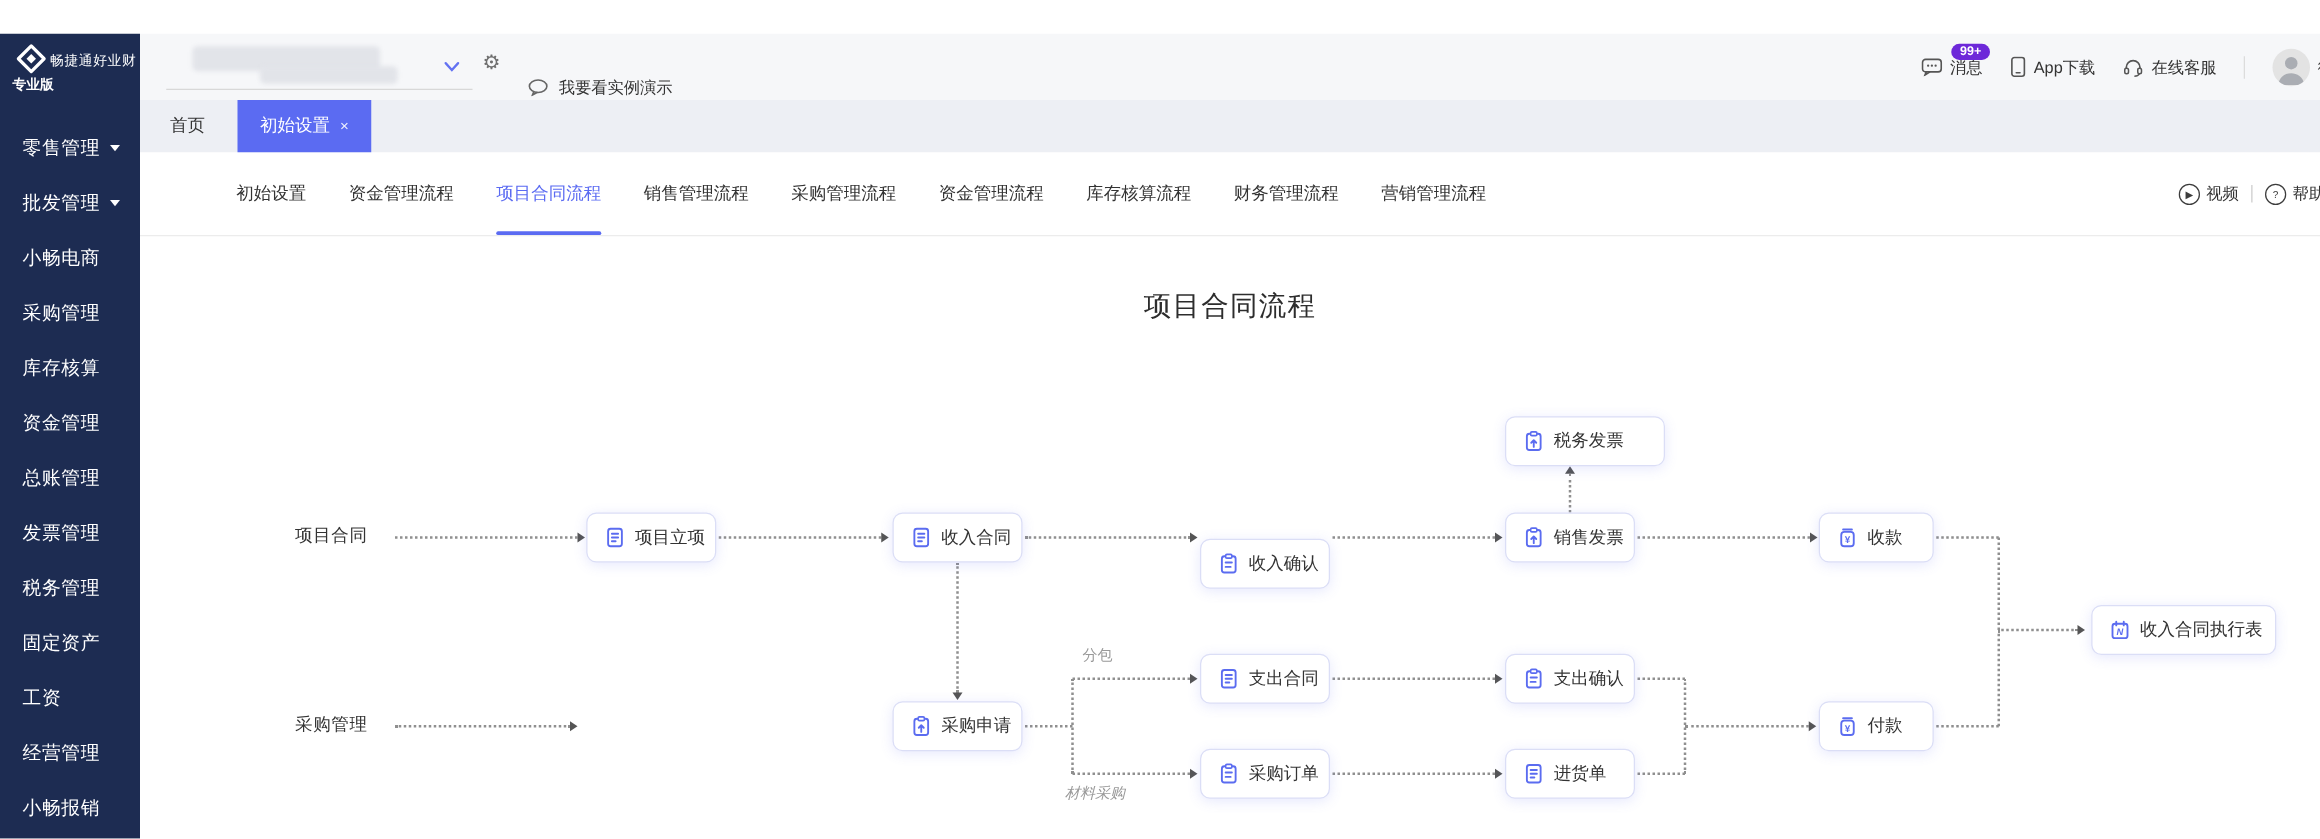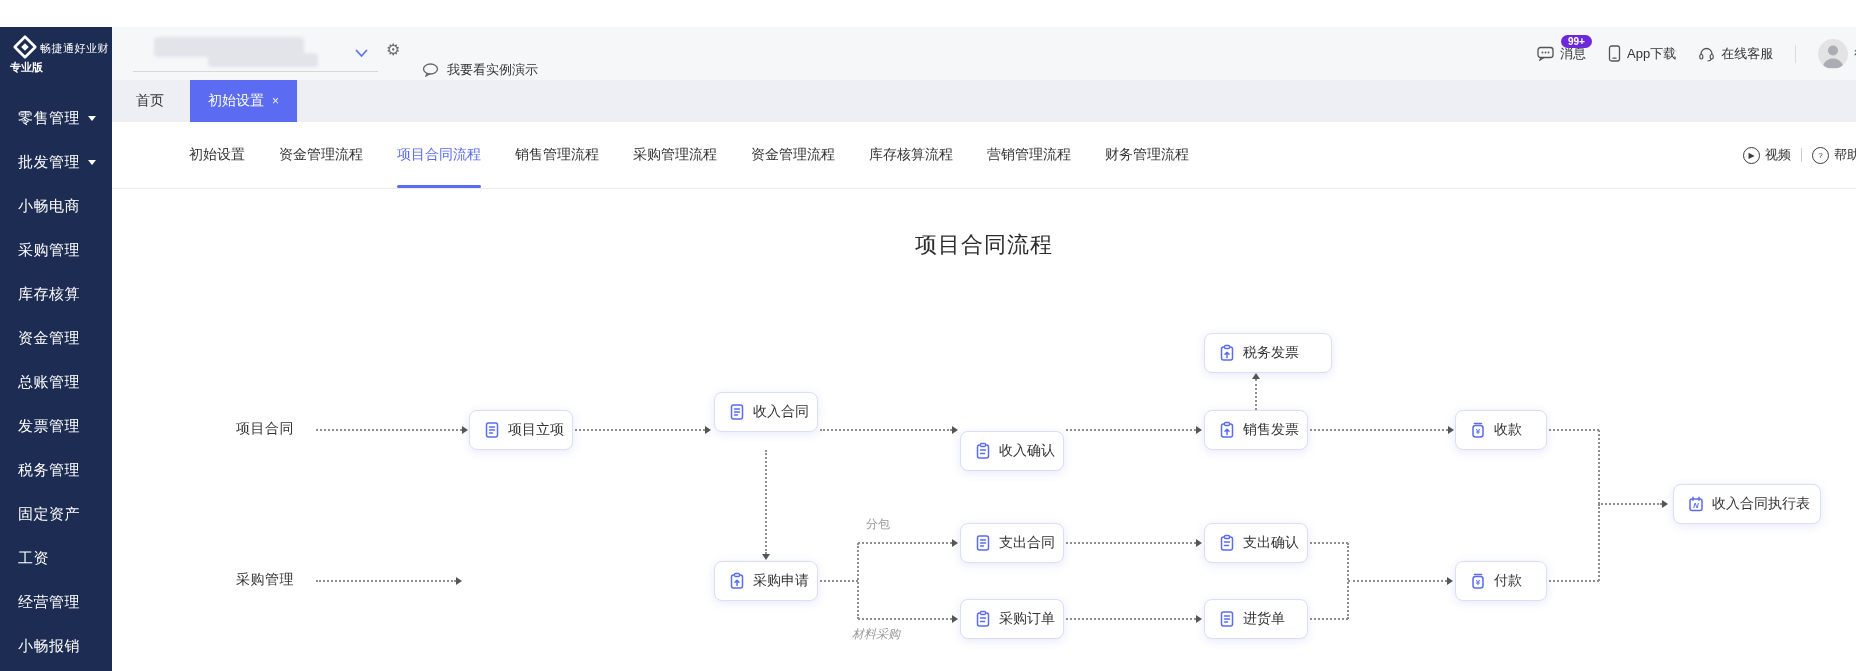--- a/index.html
+++ b/index.html
@@ -184,22 +184,22 @@
     </div>
 
   <div class="flowtabs" id="flowtabs">
     <div class="ftab">初始设置</div>
       <div class="ftab">资金管理流程</div>
       <div class="ftab active">项目合同流程</div>
       <div class="ftab">销售管理流程</div>
       <div class="ftab">采购管理流程</div>
       <div class="ftab">资金管理流程</div>
       <div class="ftab">库存核算流程</div>
+      <div class="ftab">财务管理流程</div>
       <div class="ftab">营销管理流程</div>
-      <div class="ftab">财务管理流程</div>
       <div class="ft-right">
       <span class="ft-link">
         <span class="circle-ic">▶</span>
         <span>视频</span>
       </span>
       <span class="ft-sep"></span>
       <span class="ft-link">
         <span class="circle-ic">?</span>
         <span>帮助</span>
       </span>
@@ -247,21 +247,21 @@
       <div class="arr-r" style="left: 1447px; top: 577px;"></div>
       <div class="node" style="left: 469px; top: 410px; width: 104px;">
         <span class="node-ic">
           <svg width="18" height="18" viewBox="0 0 18 18">
             <rect x="3.5" y="2" width="11" height="14" rx="2" fill="none" stroke="#5b6cf0" stroke-width="1.5"></rect>
             <path d="M6.5 6h5M6.5 9h5M6.5 12h3" stroke="#5b6cf0" stroke-width="1.5" stroke-linecap="round"></path>
           </svg>
         </span>
         <span>项目立项</span>
       </div>
-      <div class="node" style="left: 714px; top: 392px; width: 104px;">
+      <div class="node" style="left: 714px; top: 410px; width: 104px;">
         <span class="node-ic">
           <svg width="18" height="18" viewBox="0 0 18 18">
             <rect x="3.5" y="2" width="11" height="14" rx="2" fill="none" stroke="#5b6cf0" stroke-width="1.5"></rect>
             <path d="M6.5 6h5M6.5 9h5M6.5 12h3" stroke="#5b6cf0" stroke-width="1.5" stroke-linecap="round"></path>
           </svg>
         </span>
         <span>收入合同</span>
       </div>
       <div class="node" style="left: 960px; top: 410px; width: 104px; margin-top: 21px;">
         <span class="node-ic">

